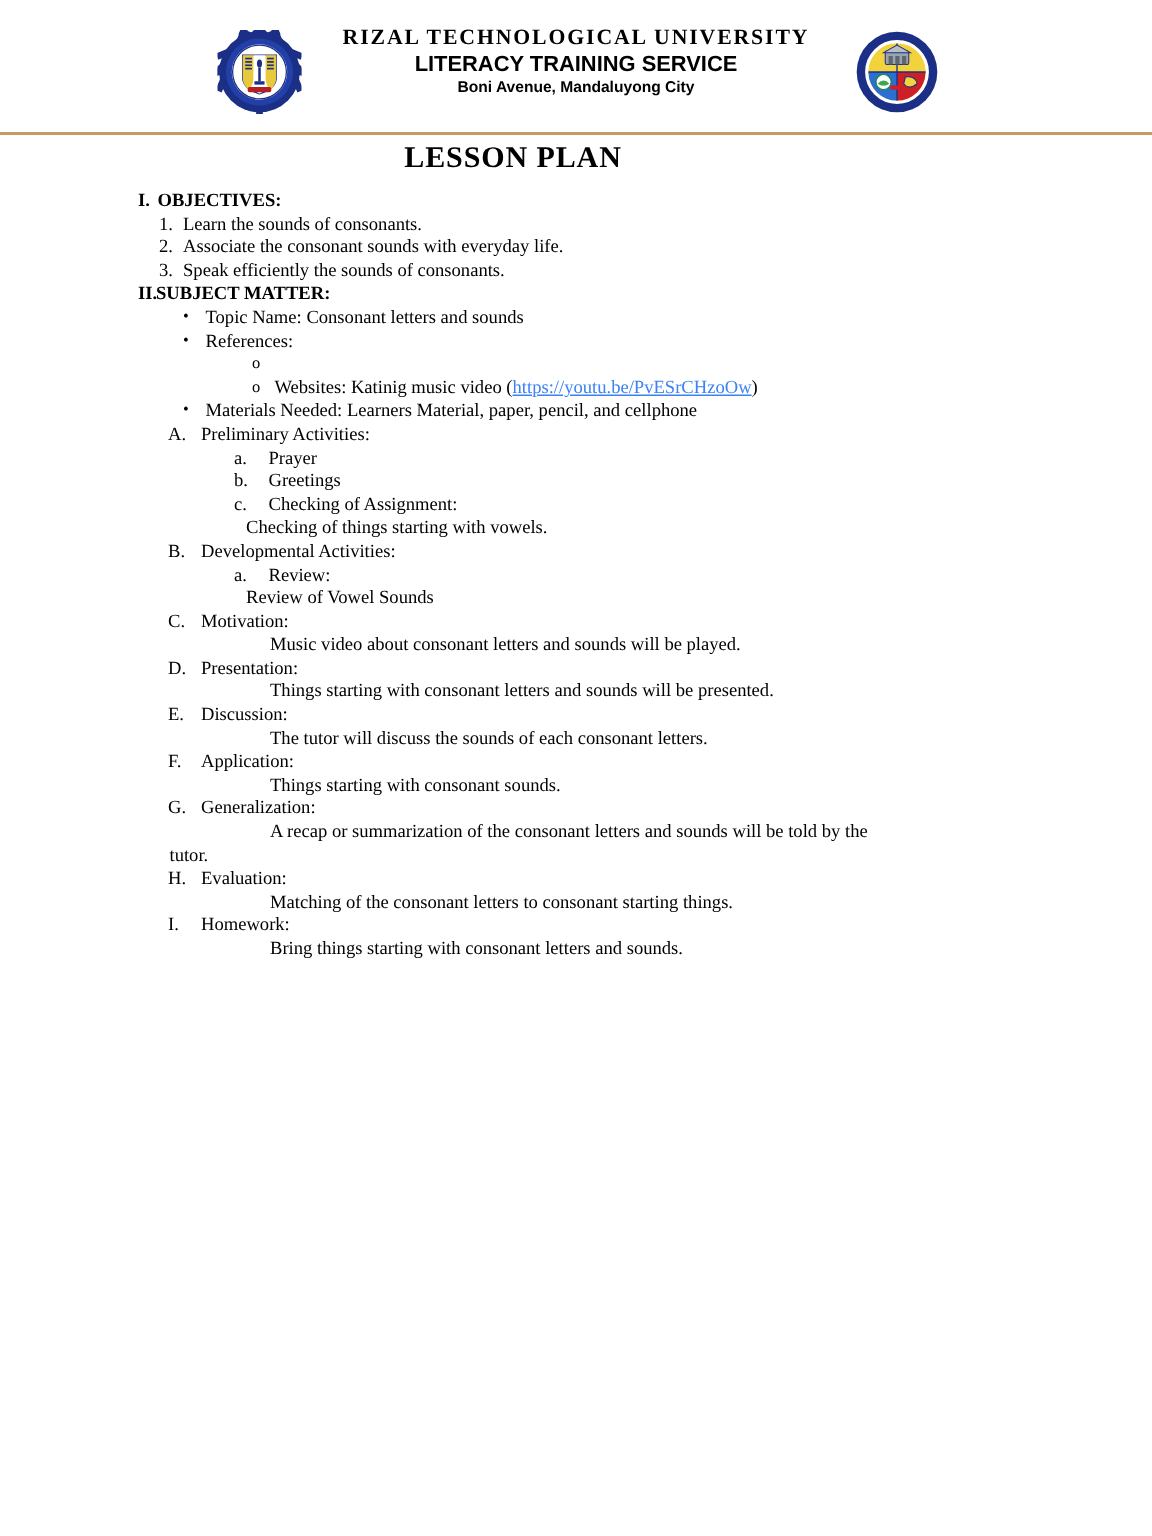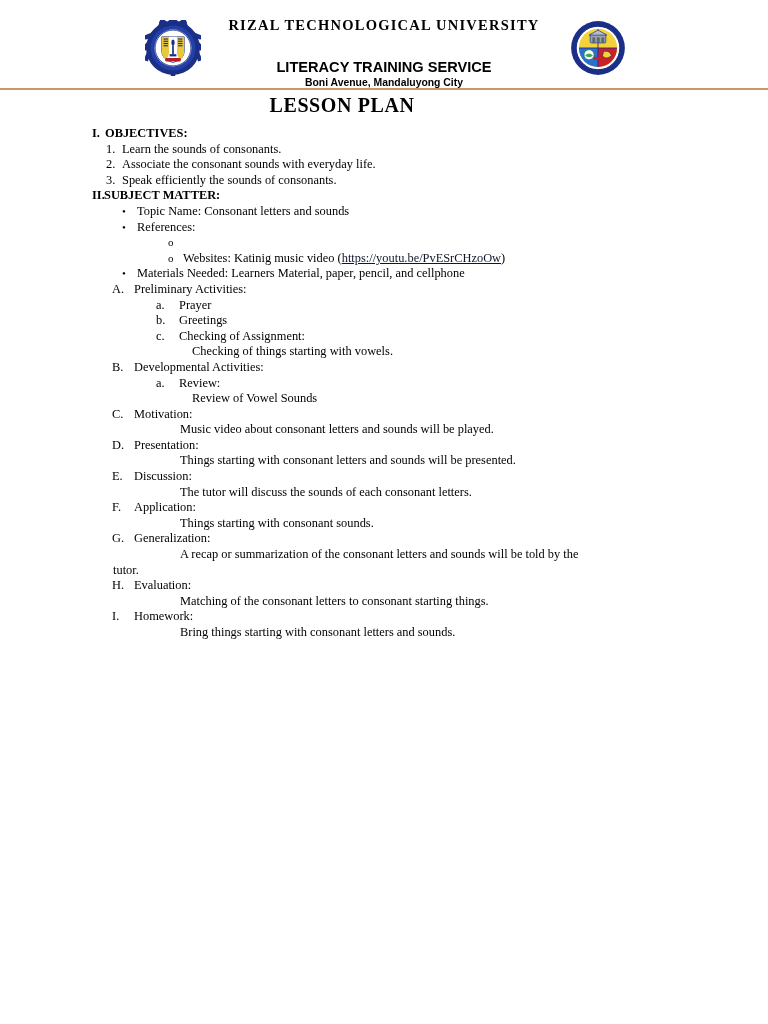--- a/index.html
+++ b/index.html
@@ -55,21 +55,20 @@
     line-height: 16px;
     letter-spacing: -0.1px;
     white-space: nowrap;
   }
   .line-lts {
     font-family: "Liberation Sans", sans-serif;
     font-weight: bold;
     font-size: 14.6px;
     line-height: 18px;
     white-space: nowrap;
-    margin-top: 24px;
   }
   .line-addr {
     font-family: "Liberation Sans", sans-serif;
     font-weight: bold;
     font-size: 10.4px;
     line-height: 14px;
     white-space: nowrap;
   }
 
   .rule {
@@ -136,28 +135,28 @@
 
   
   .lv-alpha .mark { left: 112px; }
   .lv-alpha .txt  { left: 134px; }
 
   
   .lv-lalpha .mark { left: 156px; }
   .lv-lalpha .txt  { left: 179px; }
 
   
-  .lv-sub  .txt { left: 192px; }
+  .lv-sub  .txt { left: 164px; }
   .lv-sub2 .txt { left: 180px; }
 
   
   .lv-cont .txt { left: 113px; }
 
   a.link {
-    color: #0f172a;
+    color: #3b82f6;
     text-decoration: underline;
   }
 </style>
 </head>
 <body>
 
 <div class="letterhead">
 
   <svg class="seal seal-left" viewBox="0 0 100 100">
     <circle cx="50" cy="50" r="48" fill="#1b2f87"></circle>

